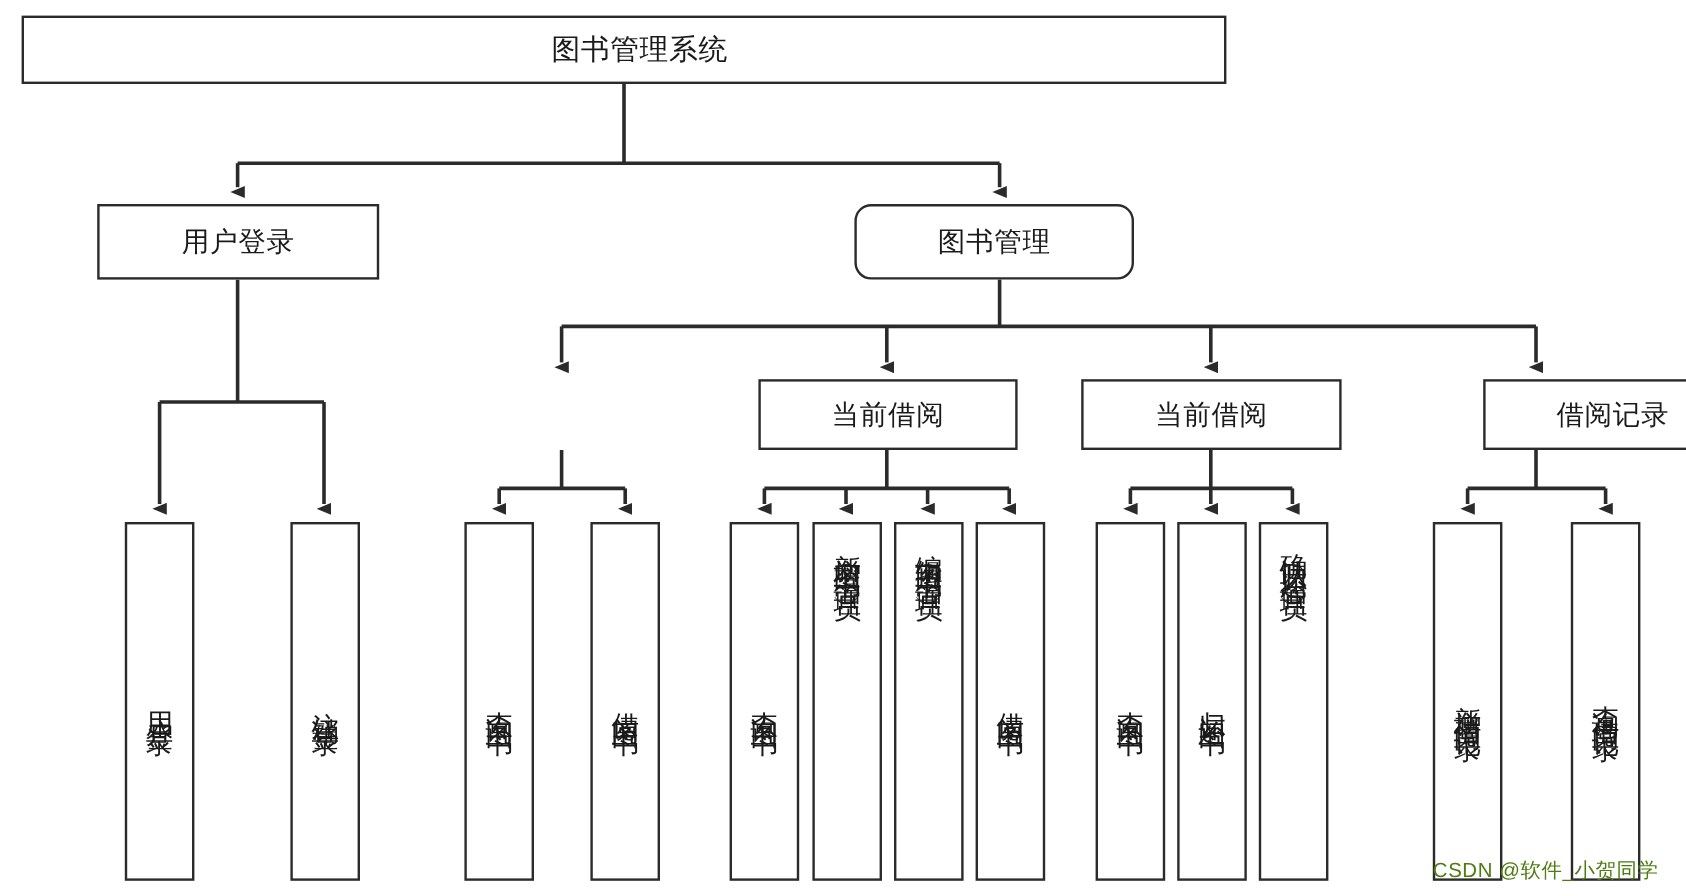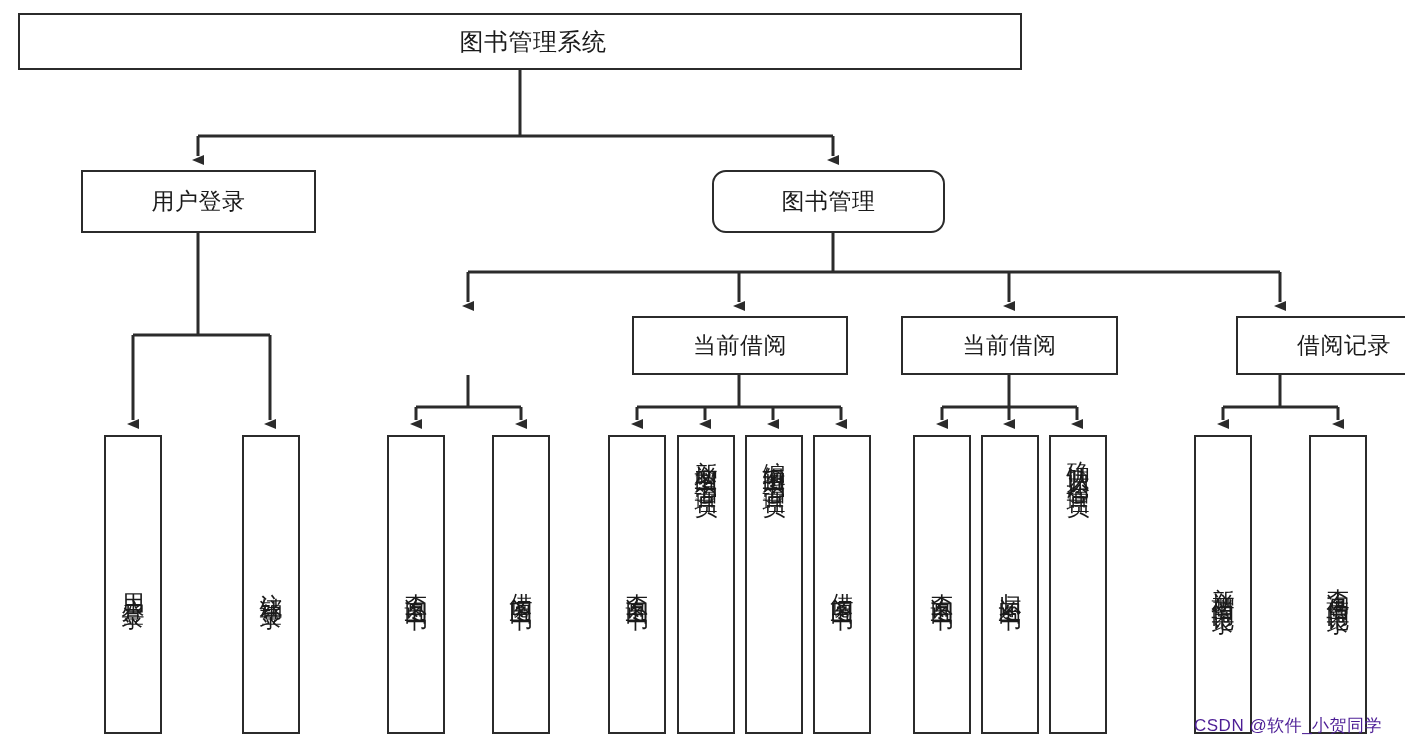--- a/index.html
+++ b/index.html
@@ -68,21 +68,21 @@
     white-space: nowrap;
     display: block;
   }
   .leaf.centered {
     align-items: center;
     padding-top: 0;
   }
   .watermark {
     position: absolute;
     font-size: 17px;
-    color: #4c1d95;
+    color: #4d7c0f;
     white-space: nowrap;
     letter-spacing: 0.5px;
   }
 </style>
 </head>
 <body>
 
 <div id="canvas">
 
   <svg id="connectors" viewBox="0 0 1405 747" xmlns="http://www.w3.org/2000/svg">

